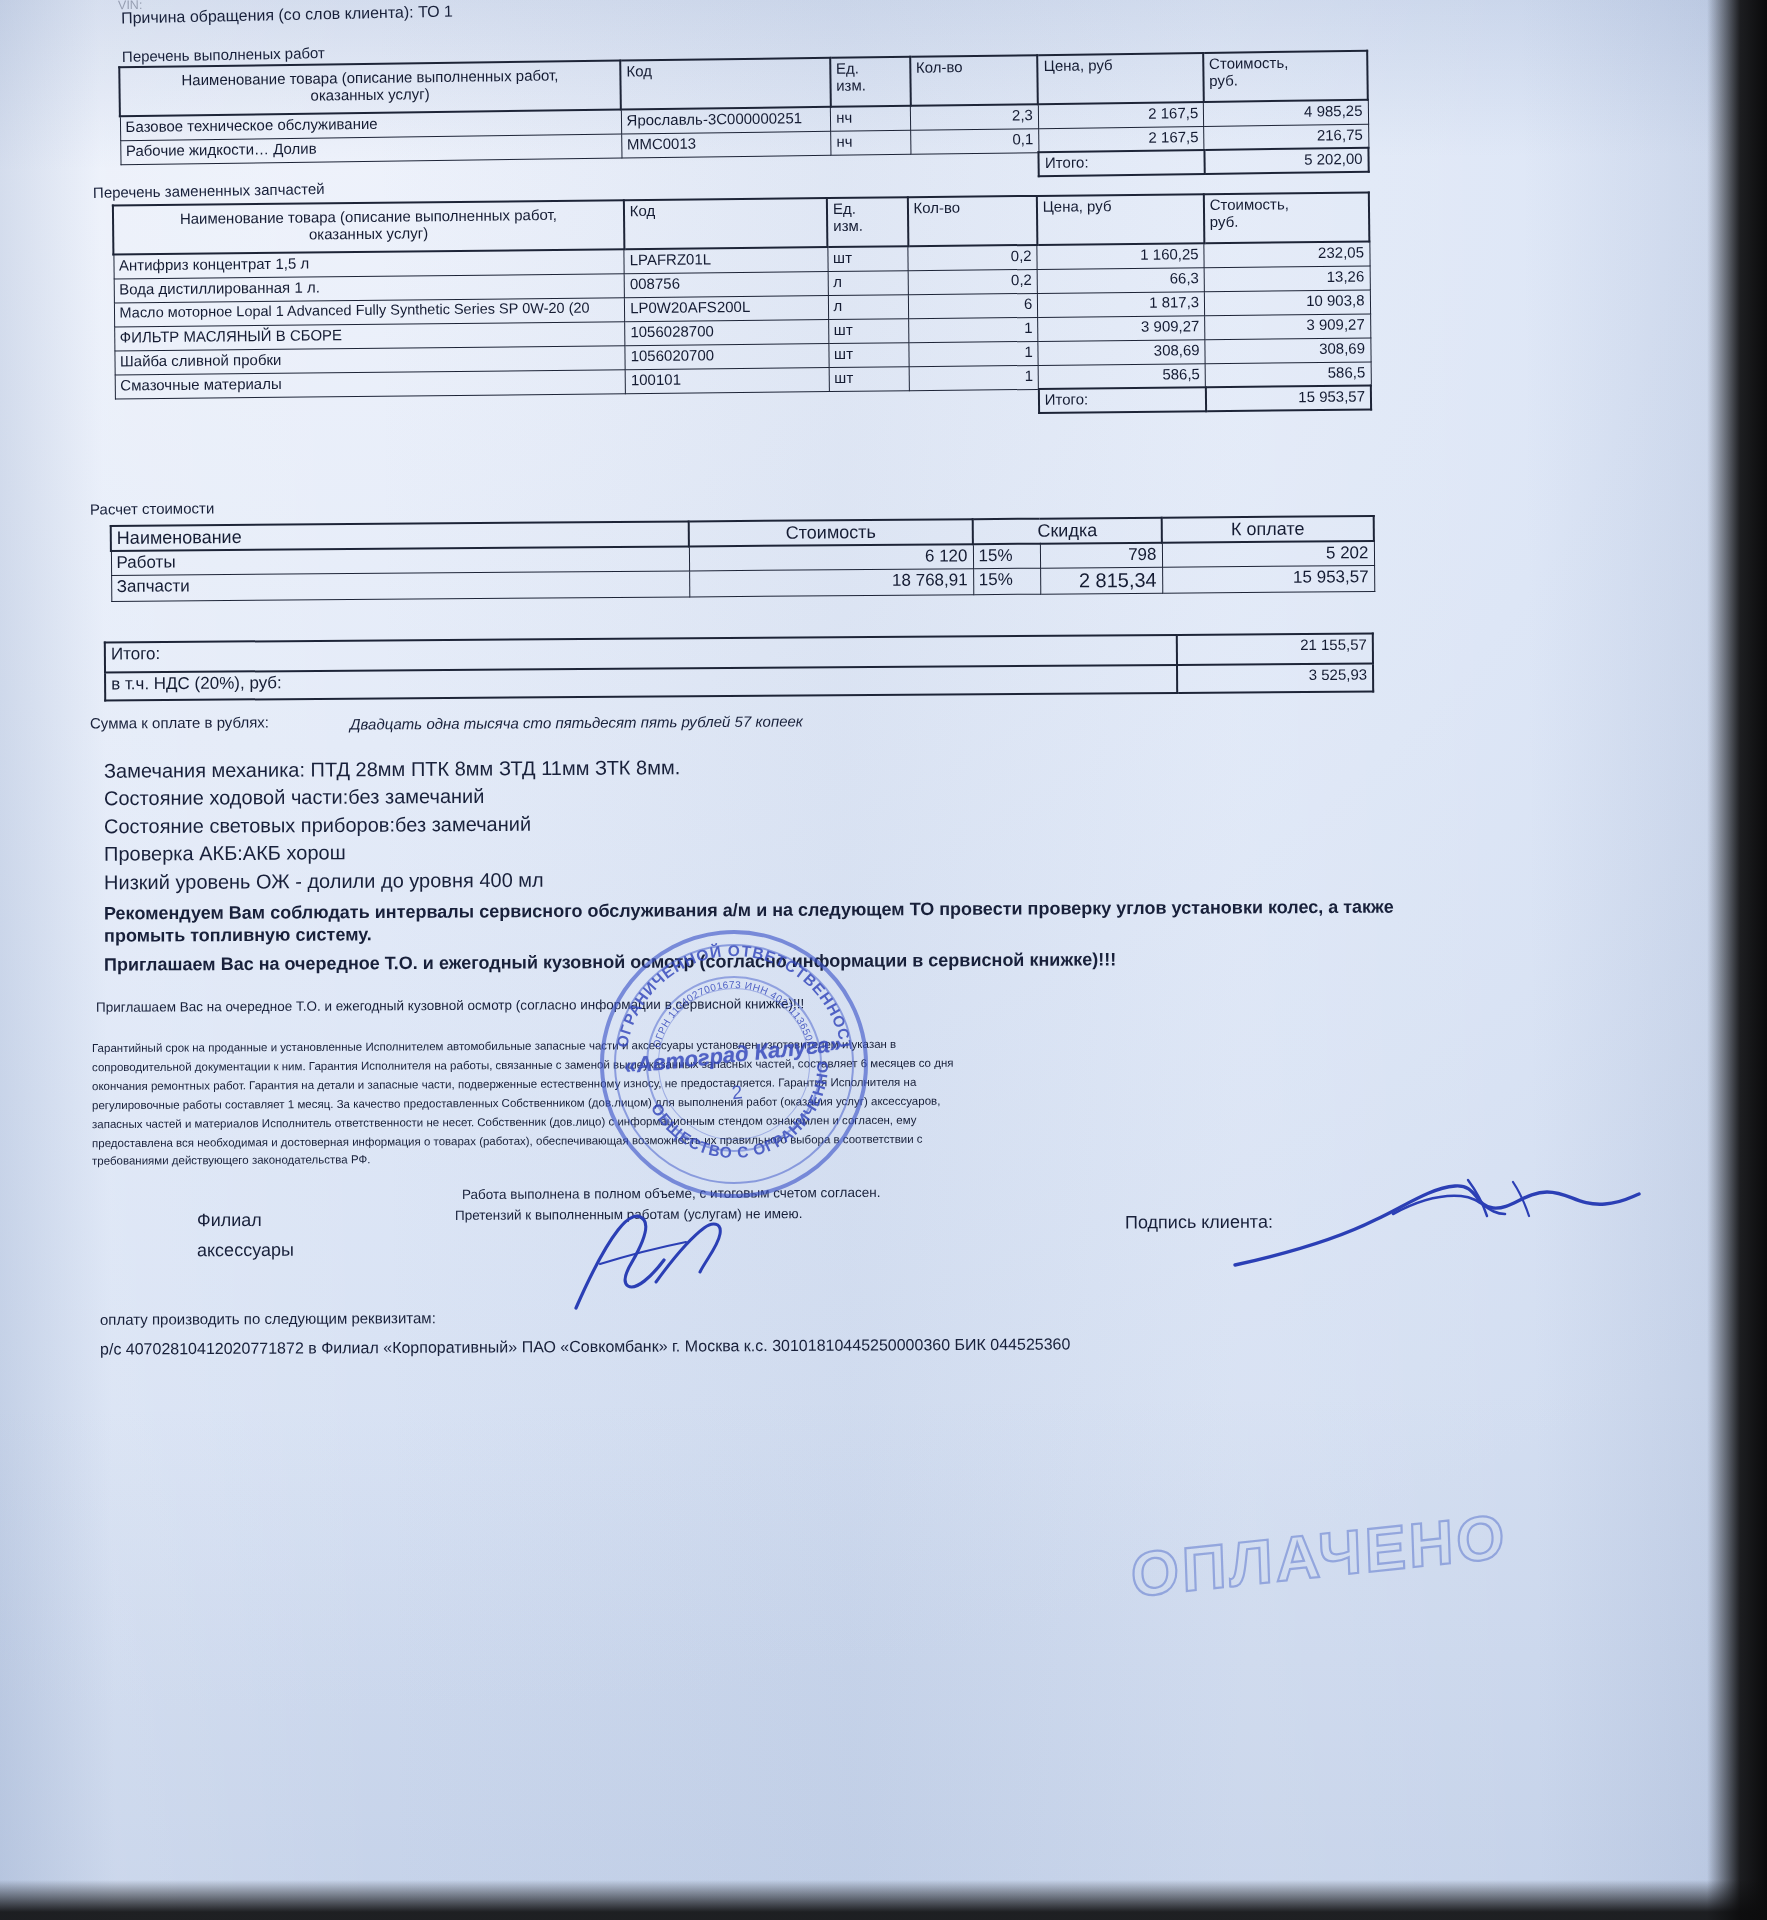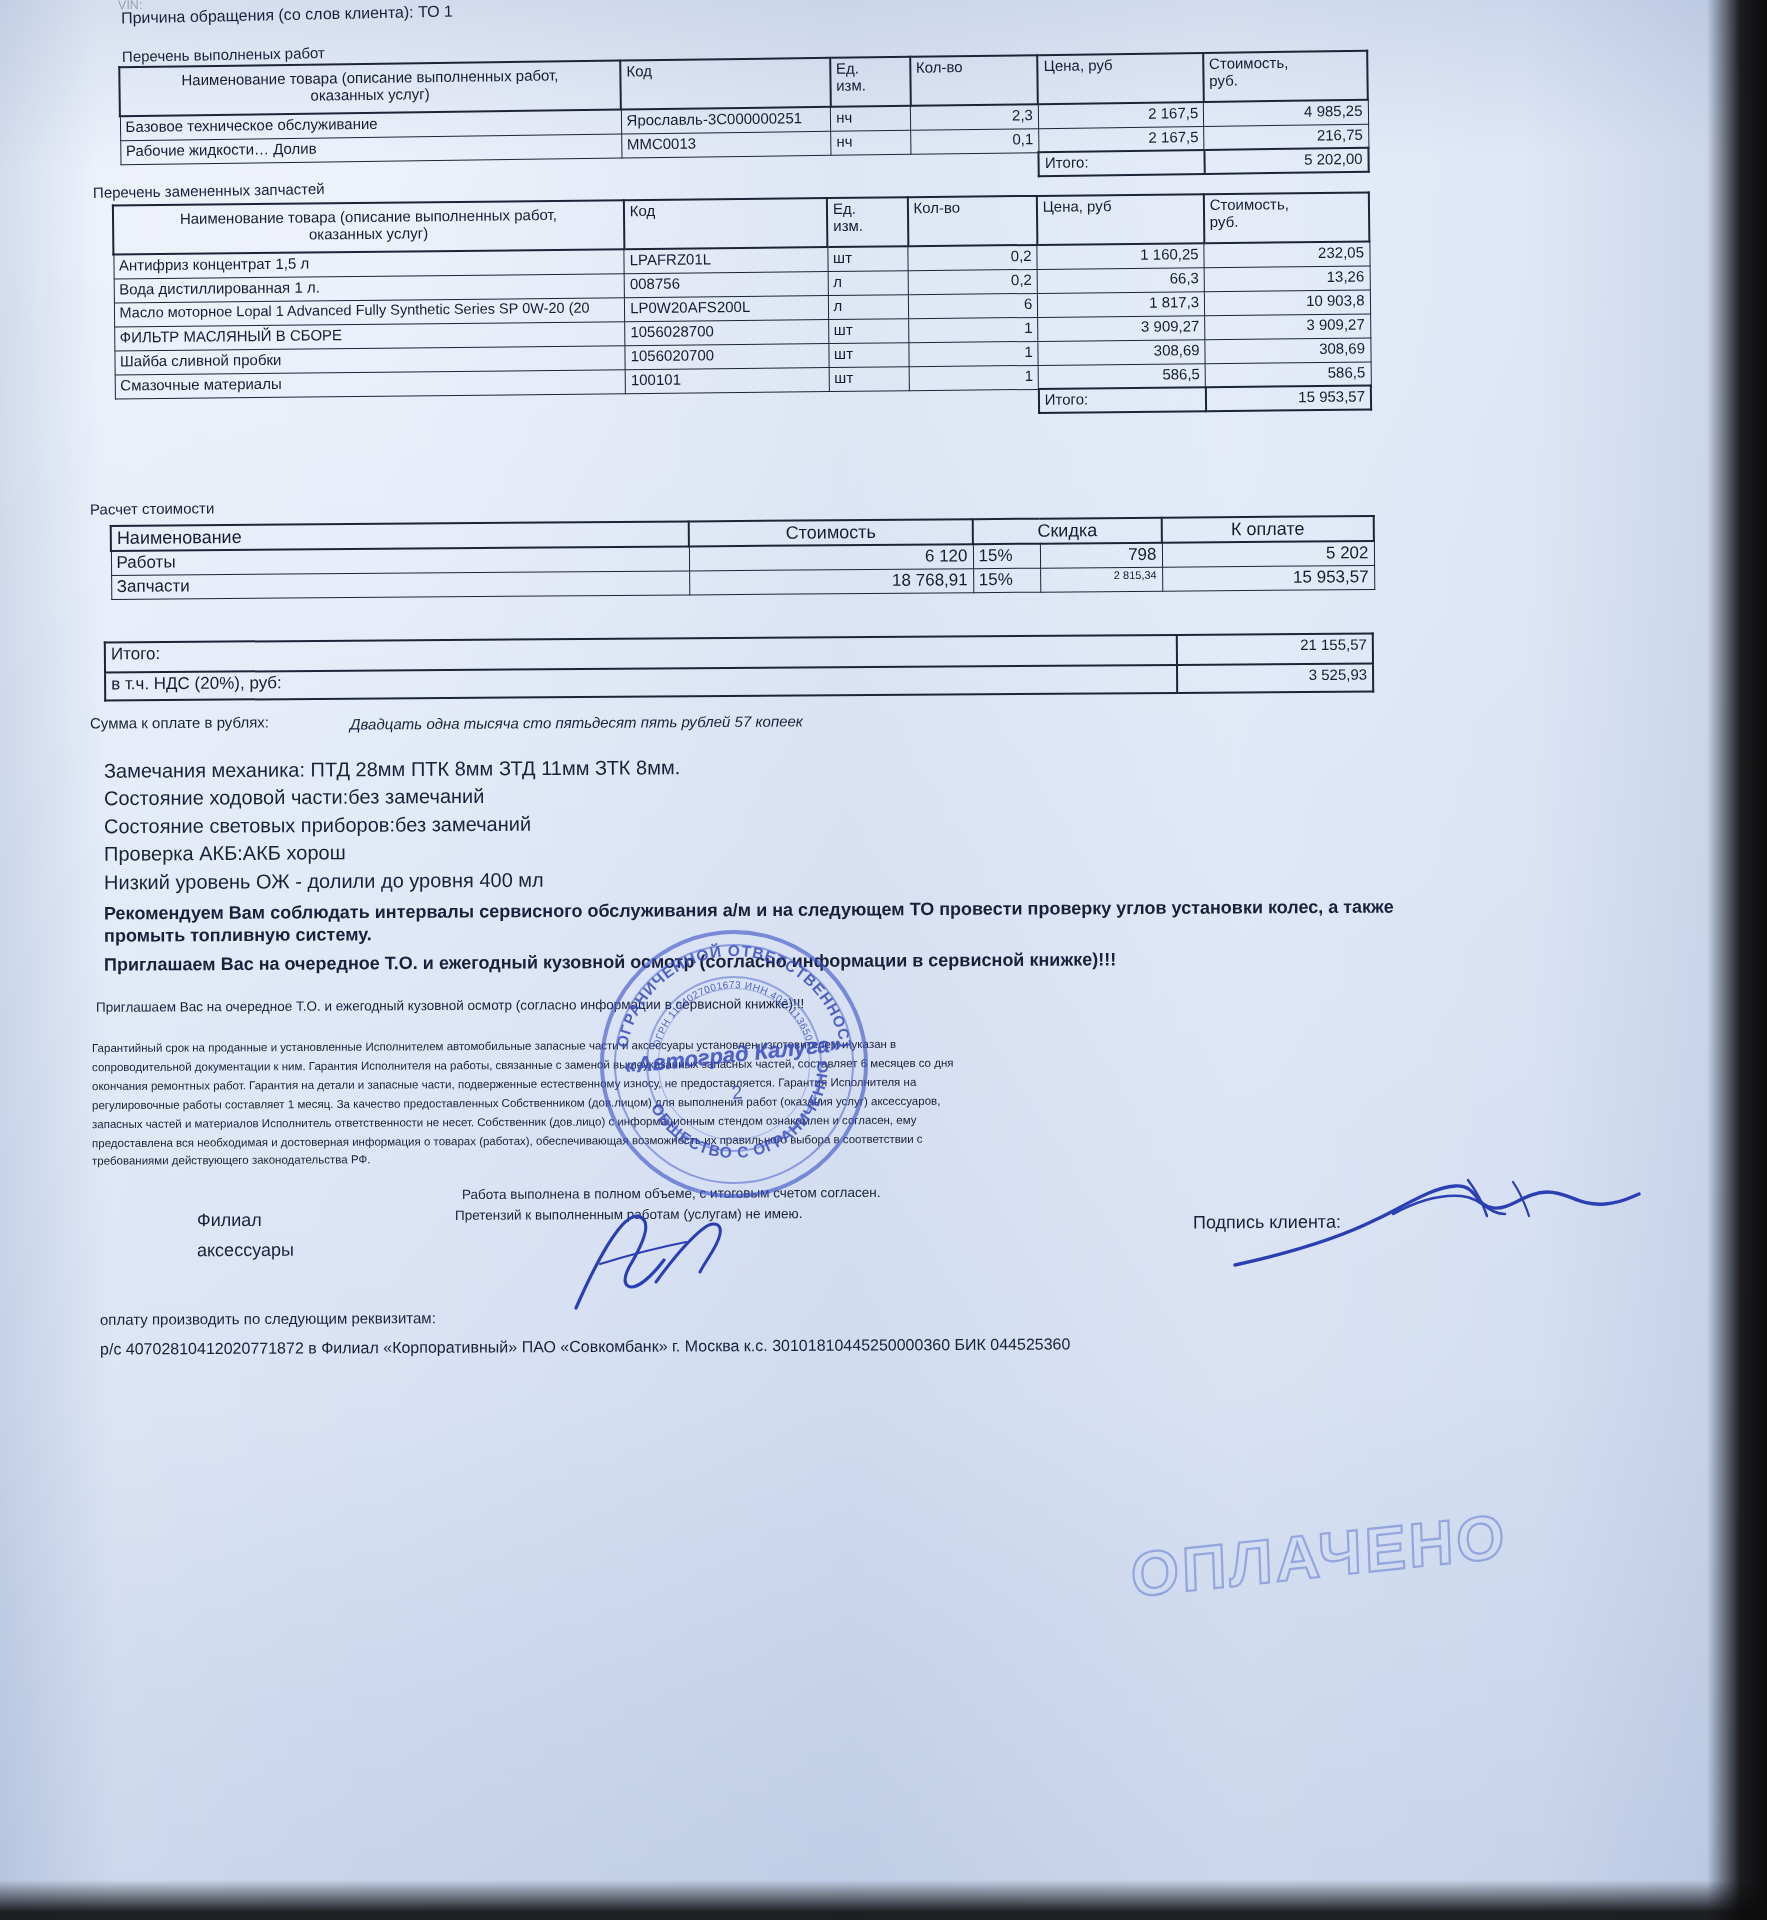--- a/index.html
+++ b/index.html
@@ -272,21 +272,21 @@
         <td style="font-size:17px;">Работы</td>
         <td class="num" style="font-size:17px;">6 120</td>
         <td style="width:56px;font-size:17px;">15%</td>
         <td class="num" style="font-size:17px;">798</td>
         <td class="num" style="font-size:17px;">5 202</td>
       </tr>
       <tr class="rowh">
         <td style="font-size:17px;">Запчасти</td>
         <td class="num" style="font-size:17px;">18 768,91</td>
         <td style="font-size:17px;">15%</td>
-        <td class="num" style="font-size:11px;">2 815,34</td>
+        <td class="num" style="font-size:20px;">2 815,34</td>
         <td class="num" style="font-size:17px;">15 953,57</td>
       </tr>
     </tbody>
       </table>
 
     <table class="tbl" style="left:104px;top:637px;width:1270px;transform:rotate(-0.4deg);">
       <tbody>
           <tr style="height:30px;">
         <td class="thick" style="width:1070px;font-size:17px;">Итого:</td>
         <td class="thick bigtotal" style="width:185px;">21 155,57</td>
@@ -320,21 +320,21 @@
     <div class="t s11" style="left:92px;top:1116px;transform:rotate(-0.3deg);">запасных частей и материалов Исполнитель ответственности не несет. Собственник (дов.лицо) с информационным стендом ознакомлен и согласен, ему</div>
     <div class="t s11" style="left:92px;top:1135px;transform:rotate(-0.3deg);">предоставлена вся необходимая и достоверная информация о товарах (работах), обеспечивающая возможность их правильного выбора в соответствии с</div>
     <div class="t s11" style="left:92px;top:1154px;transform:rotate(-0.3deg);">требованиями действующего законодательства РФ.</div>
 
     <div class="t s13" style="left:462px;top:1186px;transform:rotate(-0.3deg);">Работа выполнена в полном объеме, с итоговым счетом согласен.</div>
     <div class="t s13" style="left:455px;top:1207px;transform:rotate(-0.3deg);">Претензий к выполненным работам (услугам) не имею.</div>
 
     <div class="t s17" style="left:197px;top:1210px;transform:rotate(-0.3deg);">Филиал</div>
     <div class="t s17" style="left:197px;top:1240px;transform:rotate(-0.3deg);">аксессуары</div>
 
-    <div class="t s17" style="left:1193px;top:1212px;transform:rotate(-0.3deg);">Подпись клиента:</div>
+    <div class="t s17" style="left:1125px;top:1212px;transform:rotate(-0.3deg);">Подпись клиента:</div>
 
     <svg class="sig" style="left:1225px;top:1170px;width:420px;height:120px;" viewBox="0 0 420 120">
       <path d="M10 95 C60 84 110 70 150 50 C180 36 205 18 230 16 C252 14 250 36 268 38 C286 40 300 22 322 22 C345 22 352 36 380 34 C396 33 404 28 414 24" fill="none" stroke="#2b3fb5" stroke-width="3.4" stroke-linecap="round"></path>
       <path d="M168 44 C190 32 212 24 236 26 C258 28 262 44 280 44" fill="none" stroke="#2b3fb5" stroke-width="2.6" stroke-linecap="round"></path>
       <path d="M243 10 C252 22 258 34 262 46" fill="none" stroke="#2b3fb5" stroke-width="2.4" stroke-linecap="round"></path>
       <path d="M288 12 C296 24 300 34 304 46" fill="none" stroke="#2b3fb5" stroke-width="2.2" stroke-linecap="round"></path>
     </svg>
 
     <svg class="sig" style="left:560px;top:1190px;width:220px;height:130px;" viewBox="0 0 220 130">
       <path d="M16 118 C30 86 44 58 58 40 C68 27 78 22 84 30 C90 38 80 58 72 72 C66 82 62 92 68 96 C76 101 92 86 104 70" fill="none" stroke="#2b3fb5" stroke-width="3.2" stroke-linecap="round"></path>

